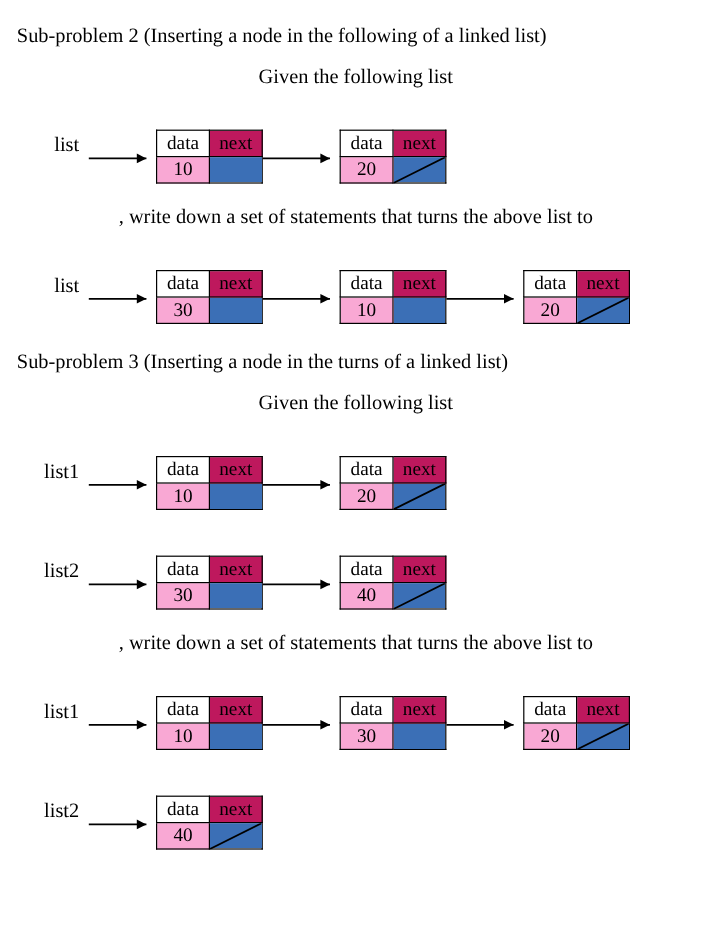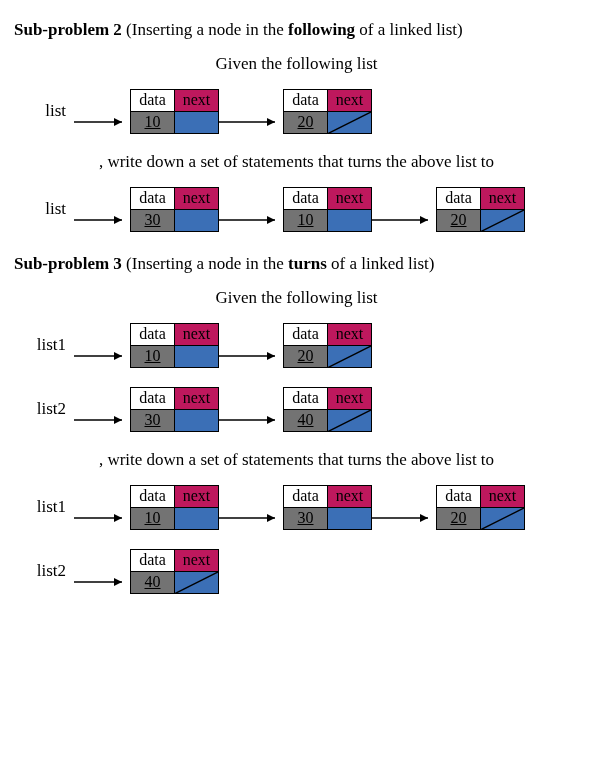--- a/index.html
+++ b/index.html
@@ -9,21 +9,21 @@
       background: #fff;
       margin: 0;
       padding: 18px 14px;
       width: 593px;
       box-sizing: border-box;
     }
     .heading {
       margin: 2px 0 14px 0;
     }
     .heading .bold {
-      font-weight: bold;
+      font-weight: normal;
     }
     .paragraph {
       margin: 6px 0 14px 0;
       text-align: center;
     }
     .diagram-row {
       display: flex;
       align-items: center;
       margin: 8px 0 18px 0;
     }
@@ -31,35 +31,36 @@
       min-width: 52px;
       text-align: right;
       margin-right: 4px;
     }
     .arrow-svg {
       flex: 0 0 auto;
     }
     .node {
       display: inline-block;
       position: relative;
+      margin-top: 20px;
     }
     .node table {
       border-collapse: collapse;
     }
     .node td {
       border: 1.5px solid #000;
       text-align: center;
       font-size: 16px;
       height: 22px;
       box-sizing: border-box;
       padding: 0;
     }
     .cell-data-label { width: 44px; background: #fff; }
     .cell-next-label { width: 44px; background: #be185d; }
-    .cell-data-value { width: 44px; background: #737373; text-decoration: underline; }
+    .cell-data-value { width: 44px; background: #f9a8d4; }
     .cell-next-ptr   { width: 44px; background: #3b6fb6; position: relative; }
     .cell-next-null  { width: 44px; background: #3b6fb6; position: relative; }
     .null-slash {
       position: absolute;
       left: 0; top: 0; right: 0; bottom: 0;
     }
   </style>
 </head>
 <body>
 

